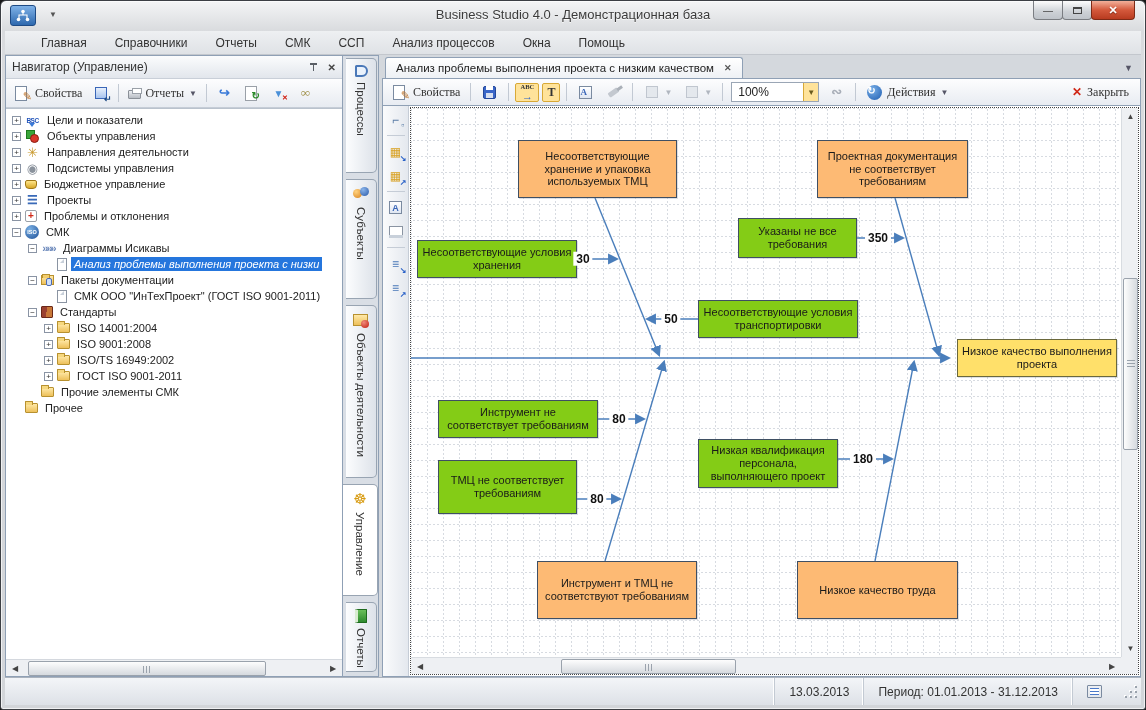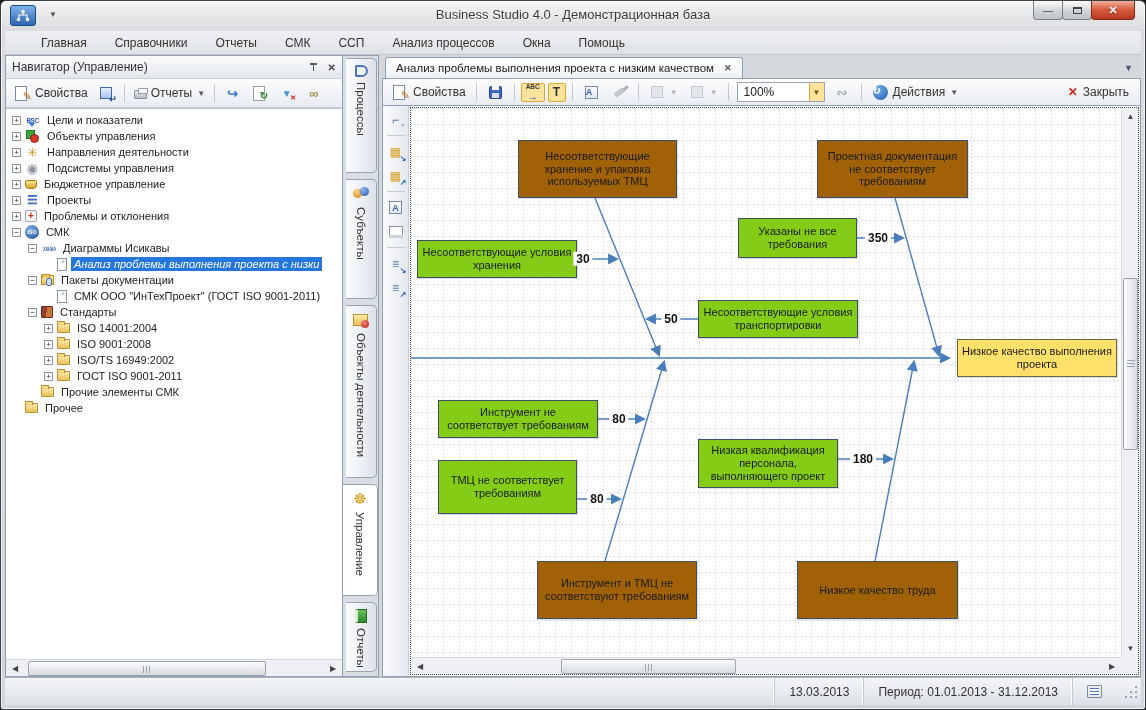--- a/index.html
+++ b/index.html
@@ -31,21 +31,21 @@
 .navpanel { width:338px; display:flex; flex-direction:column; border:1px solid #8fa0b5; background:#eef1f5; }
 .nav-header { height:23px; flex:none; display:flex; align-items:center; padding:0 6px; font-size:12px; color:#333;
   background:linear-gradient(#fbfcfd,#e2e6ec); border-bottom:1px solid #c9cfd8; }
 .nav-header-title { flex:1; }
 .pin-icon { width:9px; height:11px; position:relative; margin-right:10px; }
 .pin-icon::before { content:""; position:absolute; top:1px; left:1px; width:7px; height:2px; background:#5a5f66; }
 .pin-icon::after { content:""; position:absolute; top:3px; left:4px; width:1.5px; height:6px; background:#5a5f66; }
 .nav-close { font-size:10px; color:#444; font-weight:bold; }
 .nav-toolbar { height:29px; flex:none; display:flex; align-items:center; gap:2px; padding:0 4px;
   background:linear-gradient(#fdfdfe,#e7ebf1); border-bottom:1px solid #c5ccd6; font-size:12px; color:#333; }
-.tbtn { display:flex; align-items:center; gap:4px; padding:3px 4px; border-radius:2px; }
+.tbtn { display:flex; align-items:center; gap:4px; padding:3px 4px; border-radius:2px;font-family:Liberation Serif, serif; }
 .tsep { width:1px; height:18px; background:#c2c9d3; margin:0 3px; }
 .dd { font-size:8px; color:#556; margin-left:1px; }
 .hl { background:#ffe39a; border:1px solid #d8a937; border-radius:2px; }
 
 .treewrap { flex:1; background:#fff; border-top:1px solid #b9c2cd; padding-top:3px; overflow:hidden; position:relative; }
 .trow { height:16px; display:flex; align-items:center; font-size:11px; color:#222; white-space:nowrap; }
 .texp { width:9px; height:9px; flex:none; border:1px solid #8a94a4; background:#fff; font-size:8px; line-height:7px; text-align:center; color:#333; margin-right:4px; }
 .texp.none { border:none; background:transparent; }
 .tlabel { padding:1px 3px; }
 .trow.sel .tlabel { background:#2576dd; color:#fff; font-style:italic; }
@@ -156,21 +156,21 @@
 .imgx-icon { width:13px; height:13px; background:linear-gradient(#fff,#dfe6f2); border:1px solid #7a8aa0; color:#3a66b8; font-size:9px; font-weight:bold; display:flex; align-items:center; justify-content:center; }
 .frame-icon { width:14px; height:11px; border:1px solid #8a94a2; background:#fff; }
 .frame-icon::after { content:""; position:absolute; left:2px; right:2px; bottom:2px; height:3px; background:#c8d0da; }
 .lines-blue { color:#4a78b8; font-weight:bold; }
 
 .canvas { flex:1; position:relative; margin:2px; outline:1px dotted #444; background:#fff; overflow:hidden; }
 .canvas svg.overlay { position:absolute; left:0; top:0; }
 
 .dbox { position:absolute; border:1px solid #3f4f63; display:flex; align-items:center; justify-content:center; text-align:center;
   font-size:11px; line-height:1.18; color:#1a1a1a; padding:2px 4px; box-shadow:1px 1px 0 rgba(120,130,150,.25); }
-.dbox.cat { background:#a16207; }
+.dbox.cat { background:#fdba74; }
 .dbox.cause { background:#84cc16; }
 .dbox.effect { background:#ffe06a; border-color:#6a683c; }
 .num { position:absolute; transform:translate(-50%,-52%); background:#fff; padding:0 3px; font-size:12px; font-weight:bold; color:#111; }
 
 
 .vscroll { position:absolute; right:0; top:0; bottom:17px; width:17px; background:#eef0f3; border-left:1px solid #d8dce1; }
 .vscroll .up { position:absolute; top:1px; left:1px; width:15px; height:15px; text-align:center; font-size:8px; color:#444; line-height:15px; }
 .vscroll .down { position:absolute; bottom:1px; left:1px; width:15px; height:15px; text-align:center; font-size:8px; color:#444; line-height:15px; }
 .vthumb { position:absolute; left:1px; width:15px; border:1px solid #9aa2ac; border-radius:2px; background:linear-gradient(90deg,#fdfdfd,#d6dadf); }
 .vthumb::after { content:""; position:absolute; top:50%; left:3px; width:8px; height:8px; margin-top:-4px;

